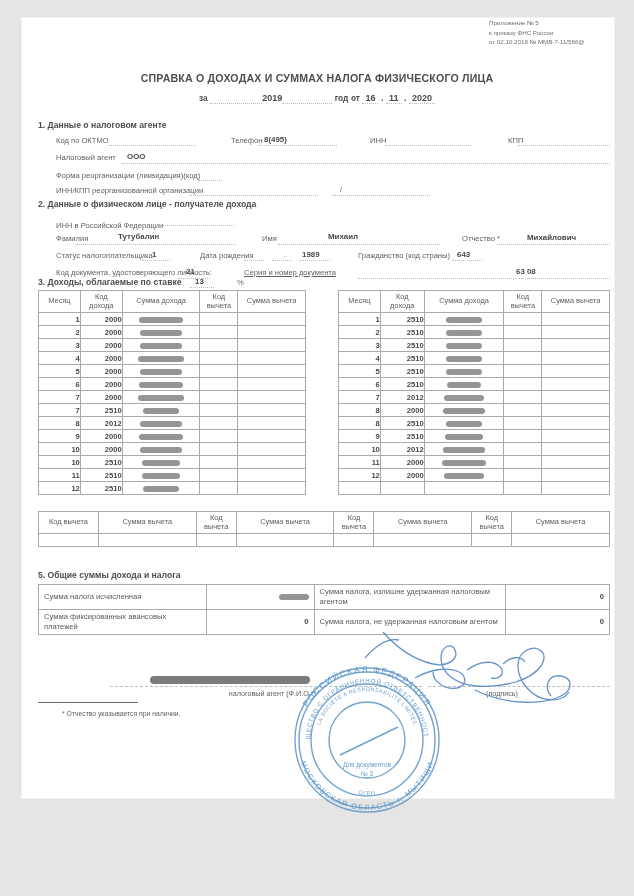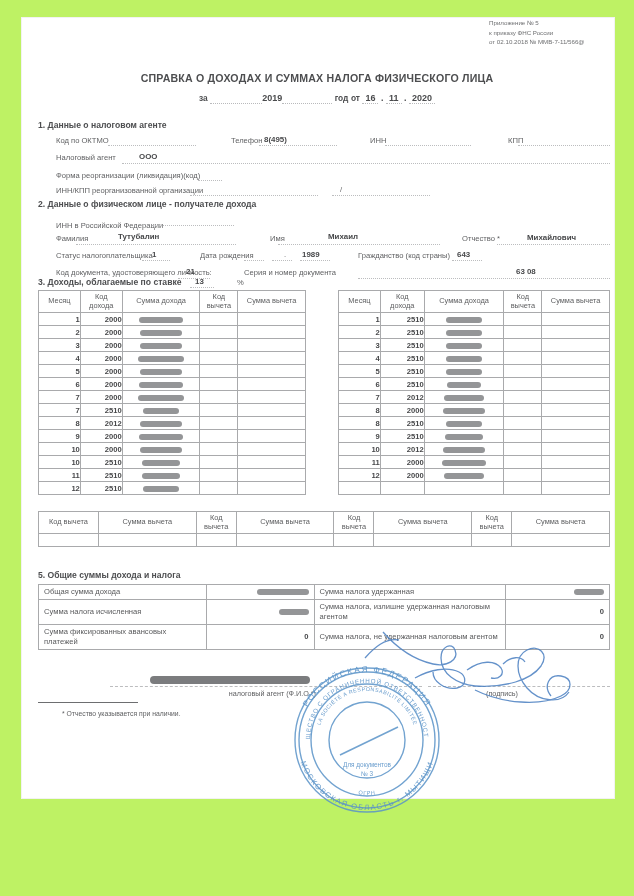--- a/index.html
+++ b/index.html
@@ -8,21 +8,21 @@
     background: #ffffff;
   }
   body {
     font-family: "Liberation Sans", sans-serif;
     color: #58595b;
   }
   .page {
     position: relative;
     width: 634px;
     height: 896px;
-    background: #bef264;
+    background: #e5e5e5;
     overflow: hidden;
   }
   .sheet {
     position: absolute;
     left: 22px;
     top: 18px;
     width: 592px;
     height: 780px;
     background: #ffffff;
     box-shadow: 0 0 0 1px #f2f2f2;
@@ -216,21 +216,21 @@
   <div class="lbl-t" style="left:352px; top:136px;">ИНН</div>
   <div class="dots" style="left:385px; top:145px; width:86px;"></div>
   <div class="val-t" style="left:390px; top:136px;"></div>
 
   <div class="lbl-t" style="left:490px; top:136px;">КПП</div>
   <div class="dots" style="left:518px; top:145px; width:92px;"></div>
   <div class="val-t" style="left:523px; top:136px;"></div>
 
   <div class="lbl-t" style="left:38px; top:153px;">Налоговый агент</div>
   <div class="dots" style="left:122px; top:163px; width:488px;"></div>
-  <div class="val-t" style="left:127px; top:152px;margin-left:12px;">ООО</div>
+  <div class="val-t" style="left:127px; top:152px;">ООО</div>
 
   <div class="lbl-t" style="left:38px; top:171px;">Форма реорганизации (ликвидация)(код)</div>
   <div class="dots" style="left:198px; top:180px; width:24px;"></div>
   <div class="val-t" style="left:202px; top:171px;"></div>
 
   <div class="lbl-t" style="left:38px; top:186px;">ИНН/КПП реорганизованной организации</div>
   <div class="dots" style="left:190px; top:195px; width:128px;"></div>
   <div class="lbl-t" style="left:322px; top:185px;">/</div>
   <div class="dots" style="left:332px; top:195px; width:98px;"></div>
   <div class="val-t" style="left:195px; top:186px;"></div>
@@ -238,21 +238,21 @@
   <div class="sec-head" style="left:38px; top:199px;">2. Данные о физическом лице - получателе дохода</div>
 
   <div class="lbl-t" style="left:38px; top:221px;text-align:right;">ИНН в Российской Федерации</div>
   <div class="dots" style="left:152px; top:225px; width:82px;"></div>
   <div class="val-t" style="left:156px; top:216px;"></div>
 
   <div class="lbl-t" style="left:38px; top:234px;">Фамилия</div>
   <div class="dots" style="left:76px; top:244px; width:160px;"></div>
   <div class="val-t" style="left:118px; top:232px;">Тутубалин</div>
 
-  <div class="lbl-t" style="left:252px; top:234px;">Имя</div>
+  <div class="lbl-t" style="left:244px; top:234px;">Имя</div>
   <div class="dots" style="left:278px; top:244px; width:162px;"></div>
   <div class="val-t" style="left:328px; top:232px;">Михаил</div>
 
   <div class="lbl-t" style="left:444px; top:234px;">Отчество *</div>
   <div class="dots" style="left:497px; top:244px; width:113px;"></div>
   <div class="val-t" style="left:527px; top:233px;">Михайлович</div>
 
   <div class="lbl-t" style="left:38px; top:251px;">Статус налогоплательщика</div>
   <div class="dots" style="left:142px; top:260px; width:28px;"></div>
   <div class="val-t" style="left:152px; top:250px;">1</div>
@@ -266,21 +266,21 @@
   <div class="val-t" style="left:302px; top:250px;">1989</div>
 
   <div class="lbl-t" style="left:340px; top:251px;text-align:center;">Гражданство (код страны)</div>
   <div class="dots" style="left:452px; top:260px; width:30px;"></div>
   <div class="val-t" style="left:457px; top:250px;">643</div>
 
   <div class="lbl-t" style="left:38px; top:268px;">Код документа, удостоверяющего личность:</div>
   <div class="dots" style="left:178px; top:278px; width:32px;"></div>
   <div class="val-t" style="left:186px; top:267px;">21</div>
 
-  <div class="lbl-t" style="left:226px; top:268px;">Серия и номер документа</div>
+  <div class="lbl-t" style="left:226px; top:268px;text-decoration:underline;">Серия и номер документа</div>
   <div class="dots" style="left:358px; top:278px; width:252px;"></div>
   <div class="val-t" style="left:516px; top:267px;">63 08</div>
 
   <div class="sec-head" style="left:38px; top:277px;">3. Доходы, облагаемые по ставке</div>
   <div class="val-t" style="left:195px; top:277px;">13</div>
   <div class="dots" style="left:190px; top:287px; width:24px;"></div>
   <div class="lbl-t" style="left:219px; top:278px;">%</div>
 
   <table class="grid" id="left-income-table" style="left:38px; top:290px; width:268px;">
     <colgroup>
@@ -561,26 +561,20 @@
   <div class="sec-head" style="left:38px; top:570px;">5. Общие суммы дохода и налога</div>
 
   <table class="sum" id="totals-table" style="left:38px; top:584px; width:572px;">
     <colgroup>
         <col style="width:168px">
         <col style="width:108px">
         <col style="width:192px">
         <col style="width:104px">
       </colgroup>
     <tbody id="totals-body">
-        <tr>
-          <td class="s-lbl">Общая сумма дохода</td>
-          <td class="s-val"><span class="redact" style="width: 52px;"></span></td>
-          <td class="s-lbl">Сумма налога удержанная</td>
-          <td class="s-val"><span class="redact" style="width: 30px;"></span></td>
-        </tr>
         <tr>
           <td class="s-lbl">Сумма налога исчисленная</td>
           <td class="s-val"><span class="redact" style="width: 30px;"></span></td>
           <td class="s-lbl">Сумма налога, излишне удержанная налоговым агентом</td>
           <td class="s-val">0</td>
         </tr>
         <tr>
           <td class="s-lbl">Сумма фиксированных авансовых платежей</td>
           <td class="s-val">0</td>
           <td class="s-lbl">Сумма налога, не удержанная налоговым агентом</td>

